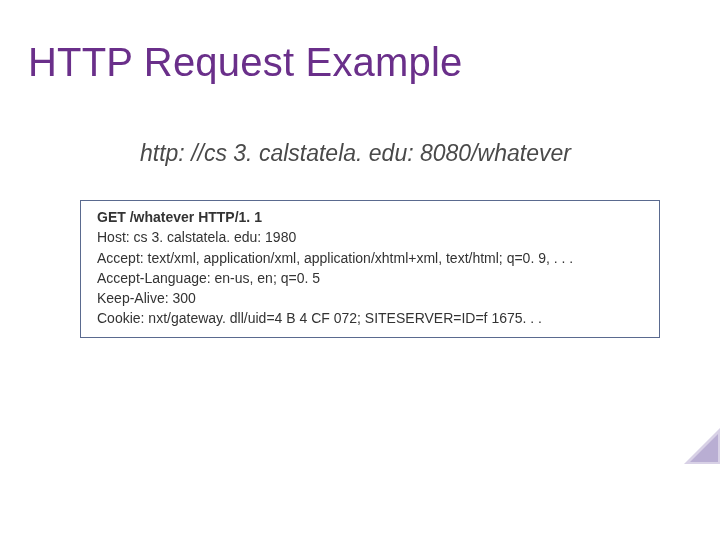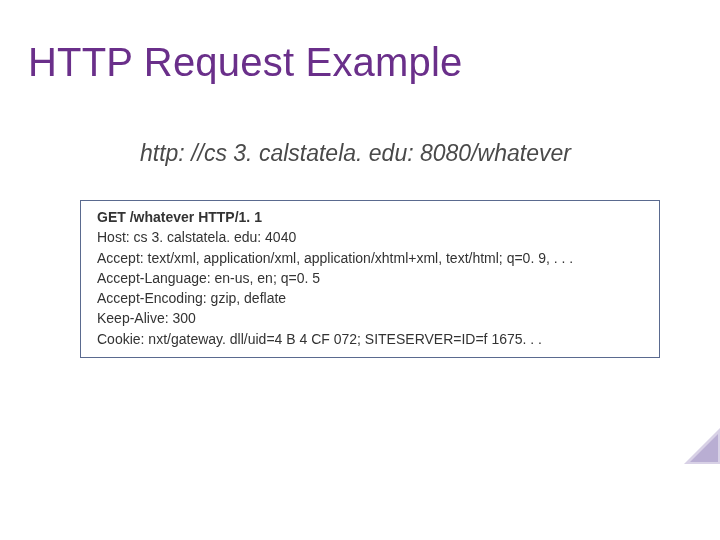--- a/index.html
+++ b/index.html
@@ -91,22 +91,21 @@
 
 <div class="slide">
 
   <div class="title">HTTP Request Example</div>
 
   <div class="url">http: //cs 3. calstatela. edu: 8080/whatever</div>
 
   <div class="reqbox">
     <div class="line first">GET /whatever HTTP/1. 1</div>
 
-    <div class="line">Host: cs 3. calstatela. edu: 4040</div>
+    <div class="line">Host: cs 3. calstatela. edu: 1980</div>
     <div class="line">Accept: text/xml, application/xml, application/xhtml+xml, text/html; q=0. 9, . . .</div>
     <div class="line">Accept-Language: en-us, en; q=0. 5</div>
-    <div class="line">Accept-Encoding: gzip, deflate</div>
     <div class="line">Keep-Alive: 300</div>
     <div class="line">Cookie: nxt/gateway. dll/uid=4 B 4 CF 072; SITESERVER=ID=f 1675. . .</div>
   </div>
 
   <div class="fold"></div>
 </div>
 
 </body></html>

